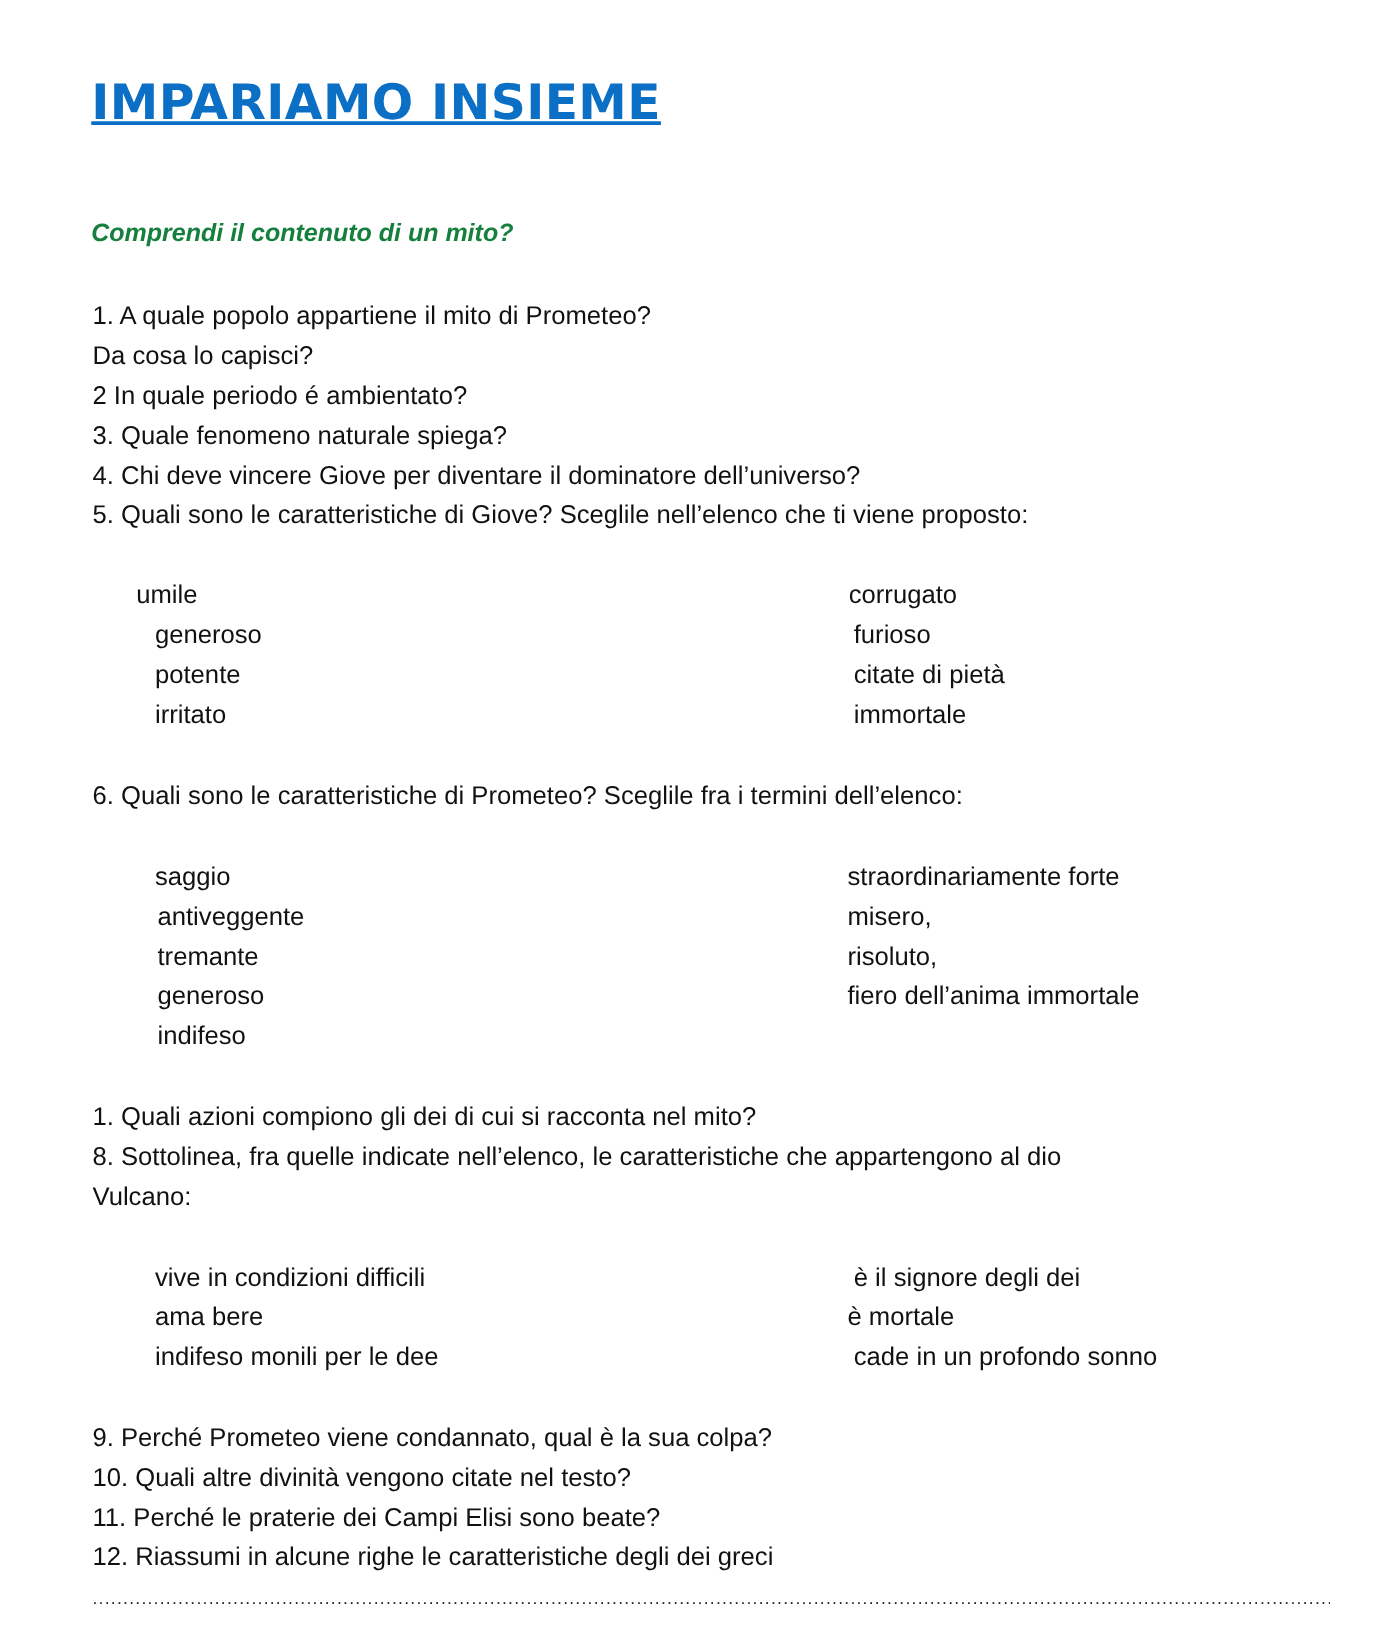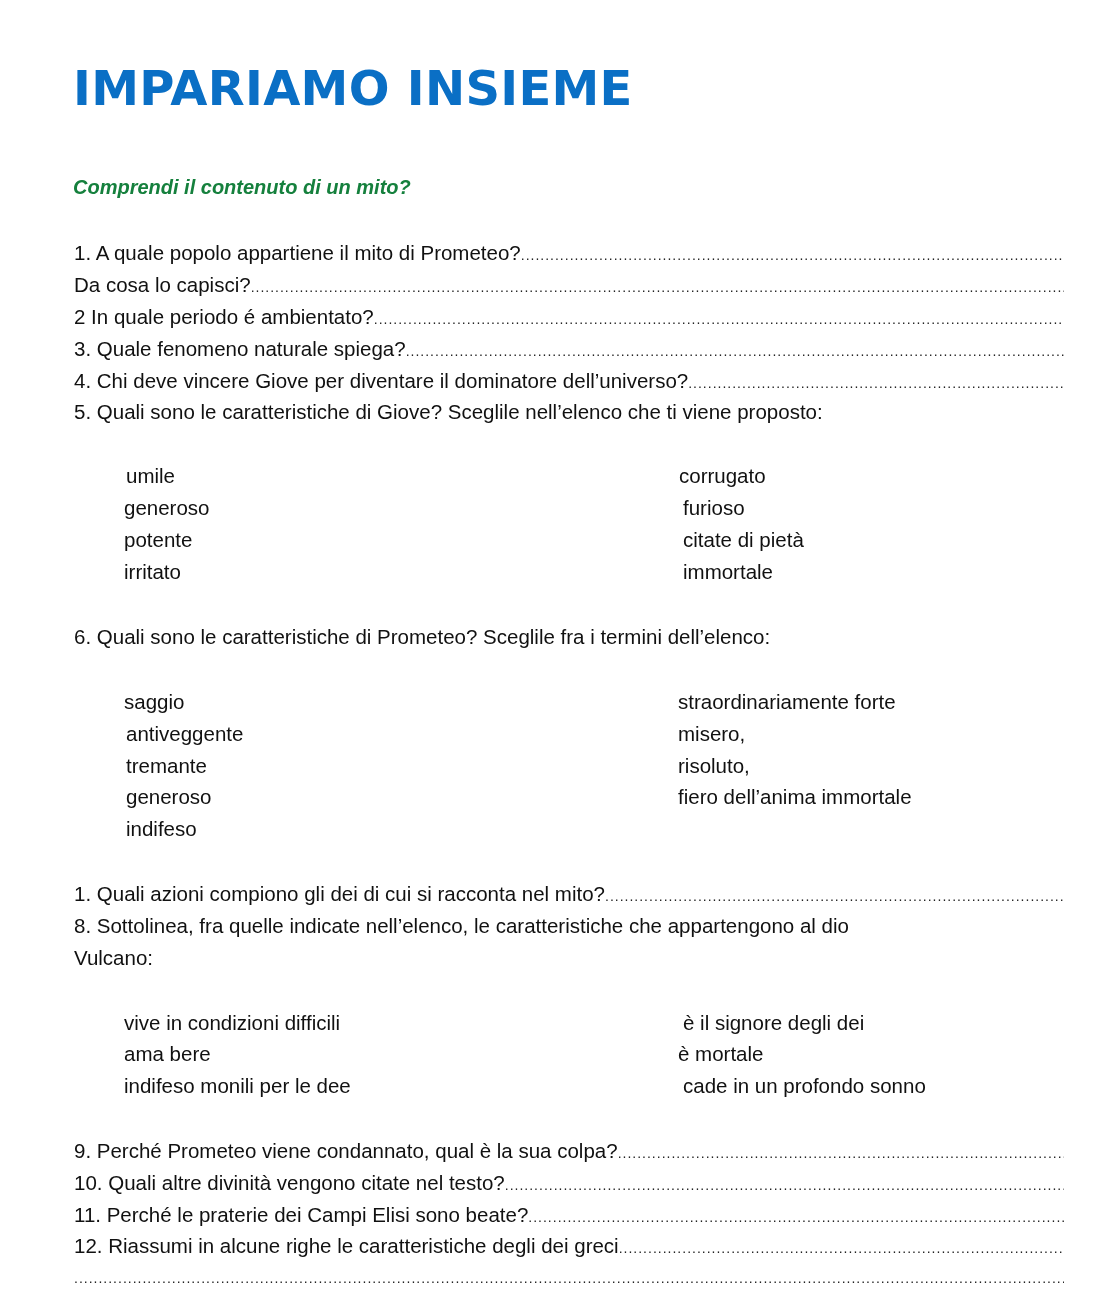--- a/index.html
+++ b/index.html
@@ -4,31 +4,32 @@
   <style>
     html, body { margin: 0; padding: 0; background: #ffffff; }
     body {
       width: 1104px; height: 1310px; position: relative; overflow: hidden;
       font-family: "Liberation Sans", "DejaVu Sans", sans-serif;
       color: #111111;
     }
     .page { position: absolute; left: 0; top: 0; width: 1104px; height: 1310px; }
     .title {
       position: absolute; left: 73px; top: 60px;
-      font-size: 48px; font-weight: bold; color: #0a6fc5; letter-spacing: 0.3px;
+      font-size: 39px; font-weight: bold; color: #0a6fc5; letter-spacing: 0.3px;
       font-family: "DejaVu Sans", sans-serif;
+      text-decoration: underline;
     }
     .subtitle {
       position: absolute; left: 73px; top: 176px;
       font-size: 20px; font-weight: bold; font-style: italic; color: #15803d;
     }
     .line {
       position: absolute; left: 74px; width: 990px; height: 30px;
       font-size: 20.5px; line-height: 30px; white-space: nowrap;
-      display: flex; align-items: baseline; overflow: hidden;
+      display: flex; align-items: baseline; overflow: hidden; flex-direction: column;
     }
     .line .txt { flex: 0 0 auto; }
     .line .dots {
       flex: 1 1 auto; overflow: hidden; white-space: nowrap; color: #222;
       letter-spacing: 1px; font-size: 14px;
     }
     .line .dots::after {
       content: "..................................................................................................................................................................................................................................................................";
     }
     .item {
@@ -59,21 +60,21 @@
     <span class="dots"></span>
   </div>
   <div class="line" style="top:366px">
     <span class="txt">4. Chi deve vincere Giove per diventare il dominatore dell’universo?</span>
     <span class="dots"></span>
   </div>
   <div class="line" style="top:397px">
     <span class="txt">5. Quali sono le caratteristiche di Giove? Sceglile nell’elenco che ti viene proposto:</span>
   </div>
 
-  <div class="item" style="left:126px;top:461px">umile</div>
+  <div class="item" style="left:109px;top:461px">umile</div>
   <div class="item" style="left:124px;top:493px">generoso</div>
   <div class="item" style="left:124px;top:525px">potente</div>
   <div class="item" style="left:124px;top:557px">irritato</div>
   <div class="item" style="left:679px;top:461px">corrugato</div>
   <div class="item" style="left:683px;top:493px">furioso</div>
   <div class="item" style="left:683px;top:525px">citate di pietà</div>
   <div class="item" style="left:683px;top:557px">immortale</div>
 
   <div class="line" style="top:622px">
     <span class="txt">6. Quali sono le caratteristiche di Prometeo? Sceglile fra i termini dell’elenco:</span>

